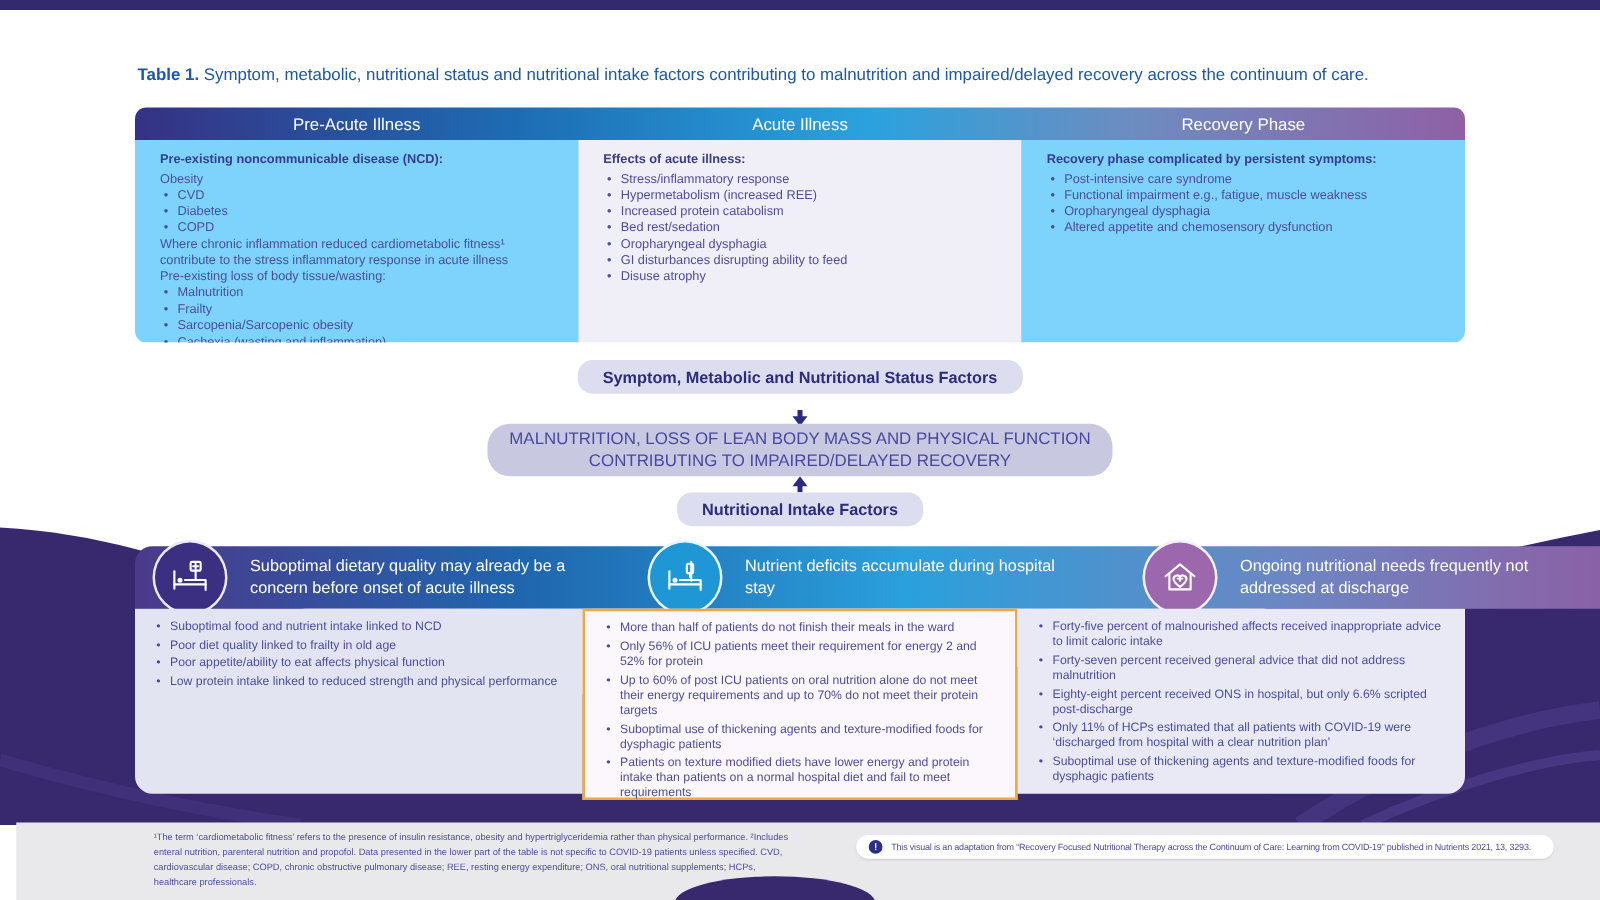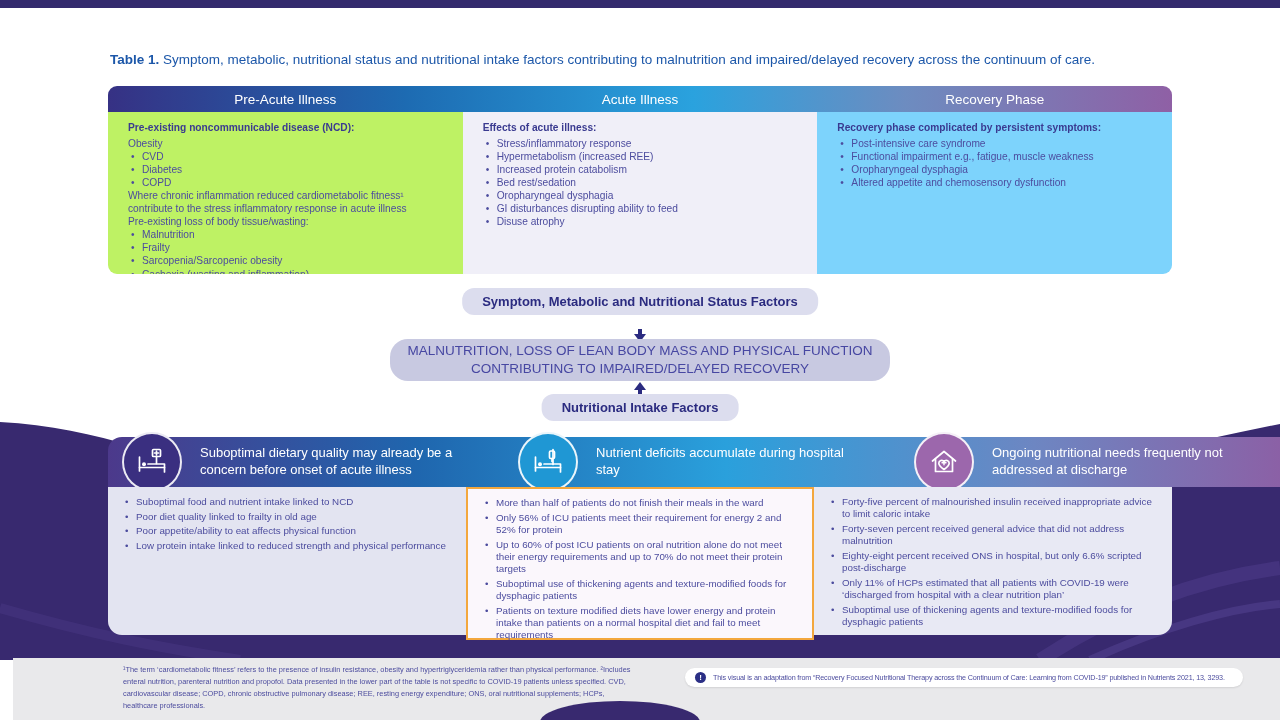--- a/index.html
+++ b/index.html
@@ -11,21 +11,21 @@
   .page-title{position:absolute;left:110px;top:52px;width:1080px;font-size:13.5px;color:#1c57a9;z-index:2;}
   .page-title .tl{font-weight:bold;}
 
   
   .upper-table{position:absolute;left:108px;top:86px;width:1064px;z-index:2;}
   .ut-header{display:flex;height:26px;border-radius:9px 9px 0 0;overflow:hidden;
     background:linear-gradient(90deg,#363184 0%,#1d6bb2 28%,#2aa2de 55%,#6d8cc0 75%,#8f60a5 100%);}
   .ut-hcell{flex:1;display:flex;align-items:center;justify-content:center;color:#fff;font-size:13.5px;}
   .ut-body{display:flex;height:162px;border-radius:0 0 9px 9px;overflow:hidden;}
   .ut-col{flex:1;box-sizing:border-box;padding:9px 16px 0 20px;font-size:10.2px;line-height:1.28;color:#4c4c9e;}
-  .ut-col.c0{background:#bef264;}
+  .ut-col.c0{background:#7dd3fc;}
   .ut-col.c1{background:#f0eff8;}
   .ut-col.c2{background:#7dd3fc;}
   .it-heading{font-weight:bold;color:#3a3a90;margin-bottom:3px;}
   .bl{display:flex;}
   .bl .dot{flex:none;width:14px;padding-left:3px;box-sizing:border-box;}
 
   
   .flow-box{position:absolute;left:50%;transform:translateX(-50%);background:#dcddee;border-radius:12px;
     color:#2b2b80;font-weight:bold;font-size:13px;display:flex;align-items:center;justify-content:center;
     padding:0 20px;z-index:2;white-space:nowrap;}
@@ -274,21 +274,21 @@
             <span>Suboptimal use of thickening agents and texture-modified foods for dysphagic patients</span>
           </div>
           <div class="bl">
             <span class="dot">•</span>
             <span>Patients on texture modified diets have lower energy and protein intake than patients on a normal hospital diet and fail to meet requirements</span>
           </div>
         </div>
       <div class="pb-col pb2">
           <div class="bl">
             <span class="dot">•</span>
-            <span>Forty-five percent of malnourished insulin received inappropriate advice to limit caloric intake</span>
+            <span>Forty-five percent of malnourished affects received inappropriate advice to limit caloric intake</span>
           </div>
           <div class="bl">
             <span class="dot">•</span>
             <span>Forty-seven percent received general advice that did not address malnutrition</span>
           </div>
           <div class="bl">
             <span class="dot">•</span>
             <span>Eighty-eight percent received ONS in hospital, but only 6.6% scripted post-discharge</span>
           </div>
           <div class="bl">

